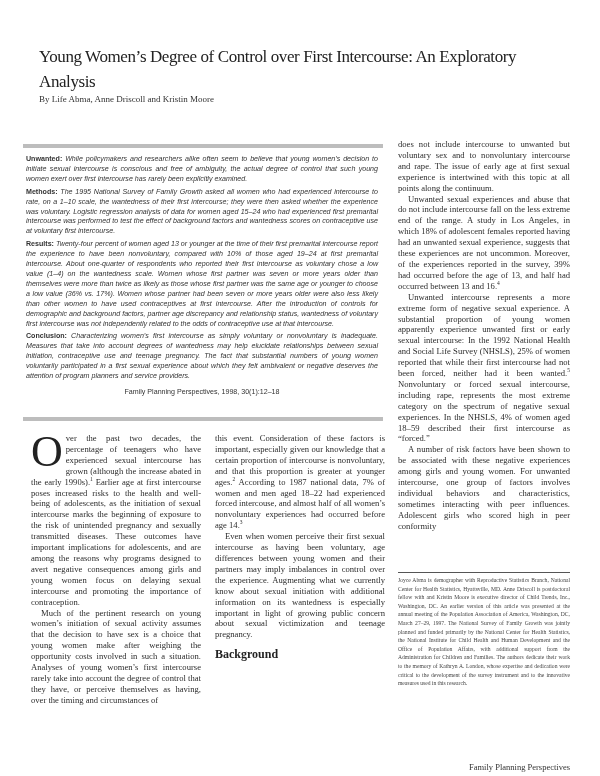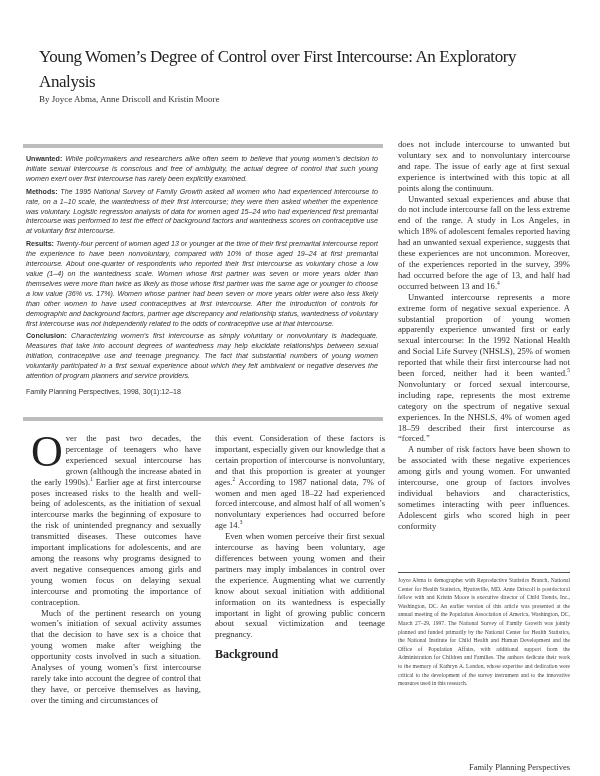--- a/index.html
+++ b/index.html
@@ -11,21 +11,21 @@
   #authors { position:absolute; left:39px; top:94px; font-size:9px; color:#333; }
 
   .gray-bar { position:absolute; left:23px; width:360px; height:4px; background:#bdbdbd; }
   #bar-top { top:144px; }
   #bar-bottom { top:417px; }
 
   #abstract { position:absolute; left:26px; top:155px; width:352px; font-size:7.1px; line-height:9.9px; color:#333; text-align:justify; }
   #abstract p { margin:0 0 3px 0; }
   #abstract .lbl { font-weight:bold; font-style:normal; color:#333; }
   #abstract .txt { font-style:italic; }
-  #abstract .cite { text-align:left; font-style:normal; margin-top:0; }
+  #abstract .cite { text-align:center; font-style:normal; margin-top:0; }
 
   .col { position:absolute; font-size:8.6px; line-height:10.9px; text-align:justify; color:#2c2c2c; }
   .col p { margin:0; text-indent:10px; }
   .col p.noindent { text-indent:0; }
   #col-left { left:31px; top:433px; width:170px; }
   #col-mid { left:215px; top:433px; width:170px; }
   #col-right { left:398px; top:139px; width:172px; }
 
   .dropcap { float:left; font-size:44px; line-height:36px; height:36px; margin:1px 3px 0 0; font-weight:normal; color:#222; }
   h2.section { font-size:12px; font-weight:bold; margin:8px 0 0 0; color:#222; line-height:13px; }
@@ -35,21 +35,21 @@
   #rule-notes { position:absolute; left:398px; top:572px; width:172px; height:1px; background:#555; }
   #notes { position:absolute; left:398px; top:576px; width:172px; font-size:5.6px; line-height:8.6px; color:#444; text-align:justify; }
 
   #page-number { position:absolute; left:31px; top:792px; font-size:12px; color:#333;text-align:center; }
   #journal-name { position:absolute; right:30px; top:762px; font-size:8.5px; color:#333; }
 </style>
 </head>
 <body>
 
 <h1 id="title" class="serif">Young Women’s Degree of Control over First Intercourse: An Exploratory Analysis</h1>
-<div id="authors" class="serif">By Joyce Abma, Anne Driscoll and Kristin Moore</div>
+<div id="authors" class="serif">By Life Abma, Anne Driscoll and Kristin Moore</div>
 
 <div id="bar-top" class="gray-bar"></div>
 
 <div id="abstract" class="sans">
   <p>
     <span class="lbl">Unwanted:</span>
     <span class="txt">While policymakers and researchers alike often seem to believe that young women’s decision to initiate sexual intercourse is conscious and free of ambiguity, the actual degree of control that such young women exert over first intercourse has rarely been explicitly examined.</span>
   </p>
   <p>
     <span class="lbl">Methods:</span>

